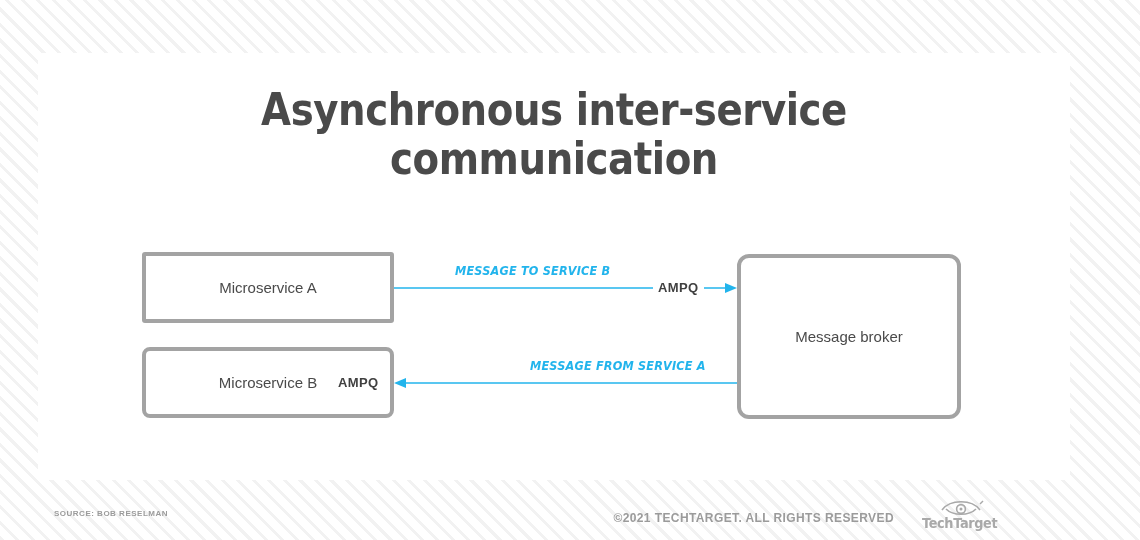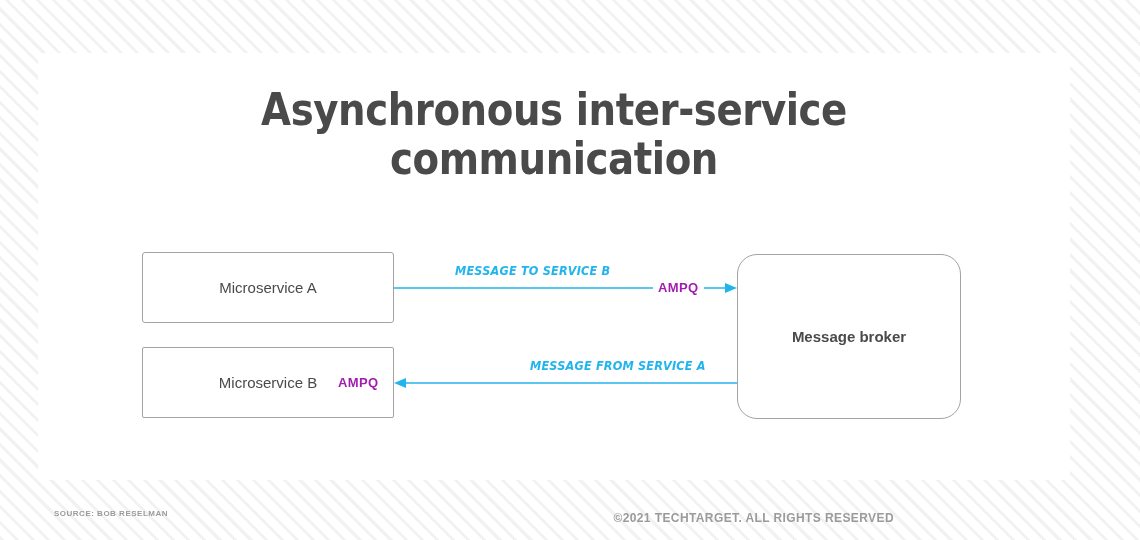--- a/index.html
+++ b/index.html
@@ -54,21 +54,21 @@
     position: absolute;
     left: 0;
     top: 0;
     width: 1032px;
     height: 427px;
   }
 
   .node-box {
     position: absolute;
     box-sizing: border-box;
-    border: 1px solid #a3a3a3;
+    border: 4px solid #a3a3a3;
     background: #ffffff;
     display: flex;
     align-items: center;
     justify-content: center;
     color: #4a4a4a;
     font-size: 15px;
     font-family: "Liberation Sans", sans-serif;
   }
 
   #box-service-a {
@@ -76,49 +76,48 @@
     top: 199px;
     width: 252px;
     height: 71px;
     border-radius: 3px;
   }
   #box-service-b {
     left: 104px;
     top: 294px;
     width: 252px;
     height: 71px;
-    border-radius: 2px;
+    border-radius: 8px;
   }
   #box-broker {
     left: 699px;
     top: 201px;
     width: 224px;
     height: 165px;
-    border-radius: 20px;
-    font-weight: bold;
+    border-radius: 12px;
   }
 
   
   #wires {
     position: absolute;
     left: 0;
     top: 0;
     width: 1032px;
     height: 427px;
     overflow: visible;
   }
 
   
   .proto-label {
     position: absolute;
     font-family: "Liberation Sans", sans-serif;
     font-weight: bold;
     font-size: 13px;
     letter-spacing: 0.4px;
-    color: #a21caf;
+    color: #404040;
     background: #ffffff;
     padding: 0 5px;
     line-height: 14px;
   }
   #label-ampq-top { left: 615px; top: 228px; }
   #label-ampq-bottom { left: 295px; top: 323px; }
 
   .msg-label {
     position: absolute;
     font-family: "DejaVu Sans", sans-serif;
@@ -231,13 +230,23 @@
 
   </div>
 </div>
 
 <div id="footer">
 
   <div id="source-note">SOURCE: BOB RESELMAN</div>
 
   <div id="copyright-note">©2021 TECHTARGET. ALL RIGHTS RESERVED</div>
 
+  <div id="techtarget-logo">
+    <svg id="techtarget-eye" width="46" height="20" viewBox="0 0 46 20" xmlns="http://www.w3.org/2000/svg">
+      <path d="M2 13 C10 2, 32 2, 40 13" fill="none" stroke="#a9a9a9" stroke-width="1.6"></path>
+      <path d="M6 12 C13 19, 29 19, 36 12" fill="none" stroke="#a9a9a9" stroke-width="1.6"></path>
+      <circle cx="21" cy="12" r="4.4" fill="none" stroke="#a9a9a9" stroke-width="1.6"></circle>
+      <circle cx="21" cy="12" r="1.5" fill="#a9a9a9"></circle>
+      <path d="M40 7 L43 4" fill="none" stroke="#a9a9a9" stroke-width="1.4"></path>
+    </svg>
+    <div id="techtarget-wordmark">TechTarget</div>
+  </div>
 </div>
 
 </body></html>

